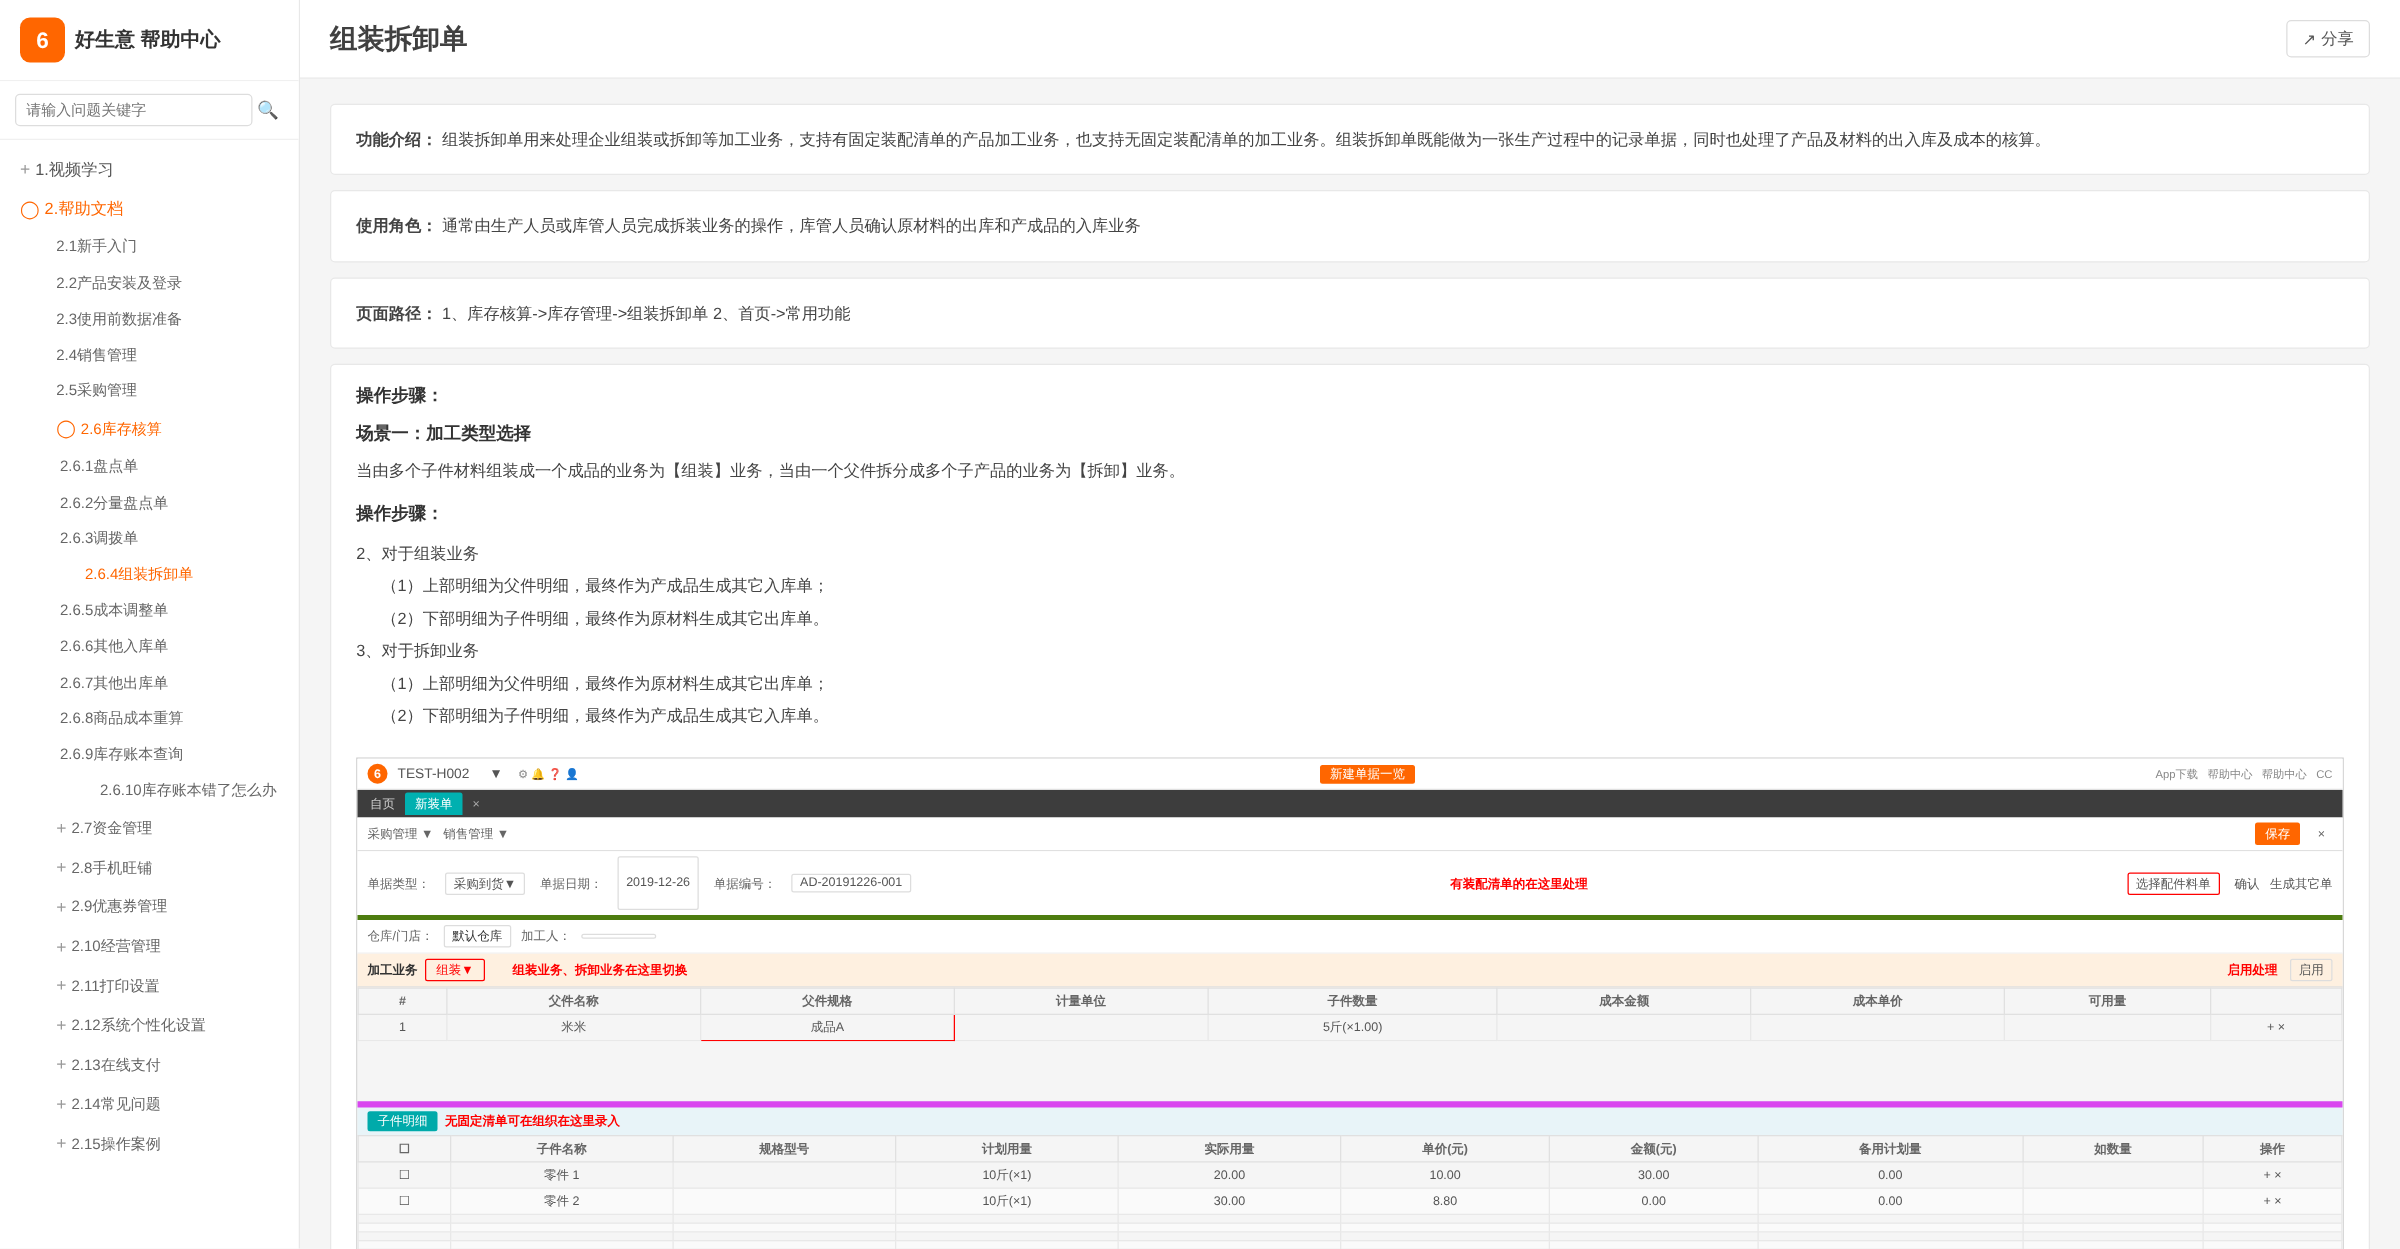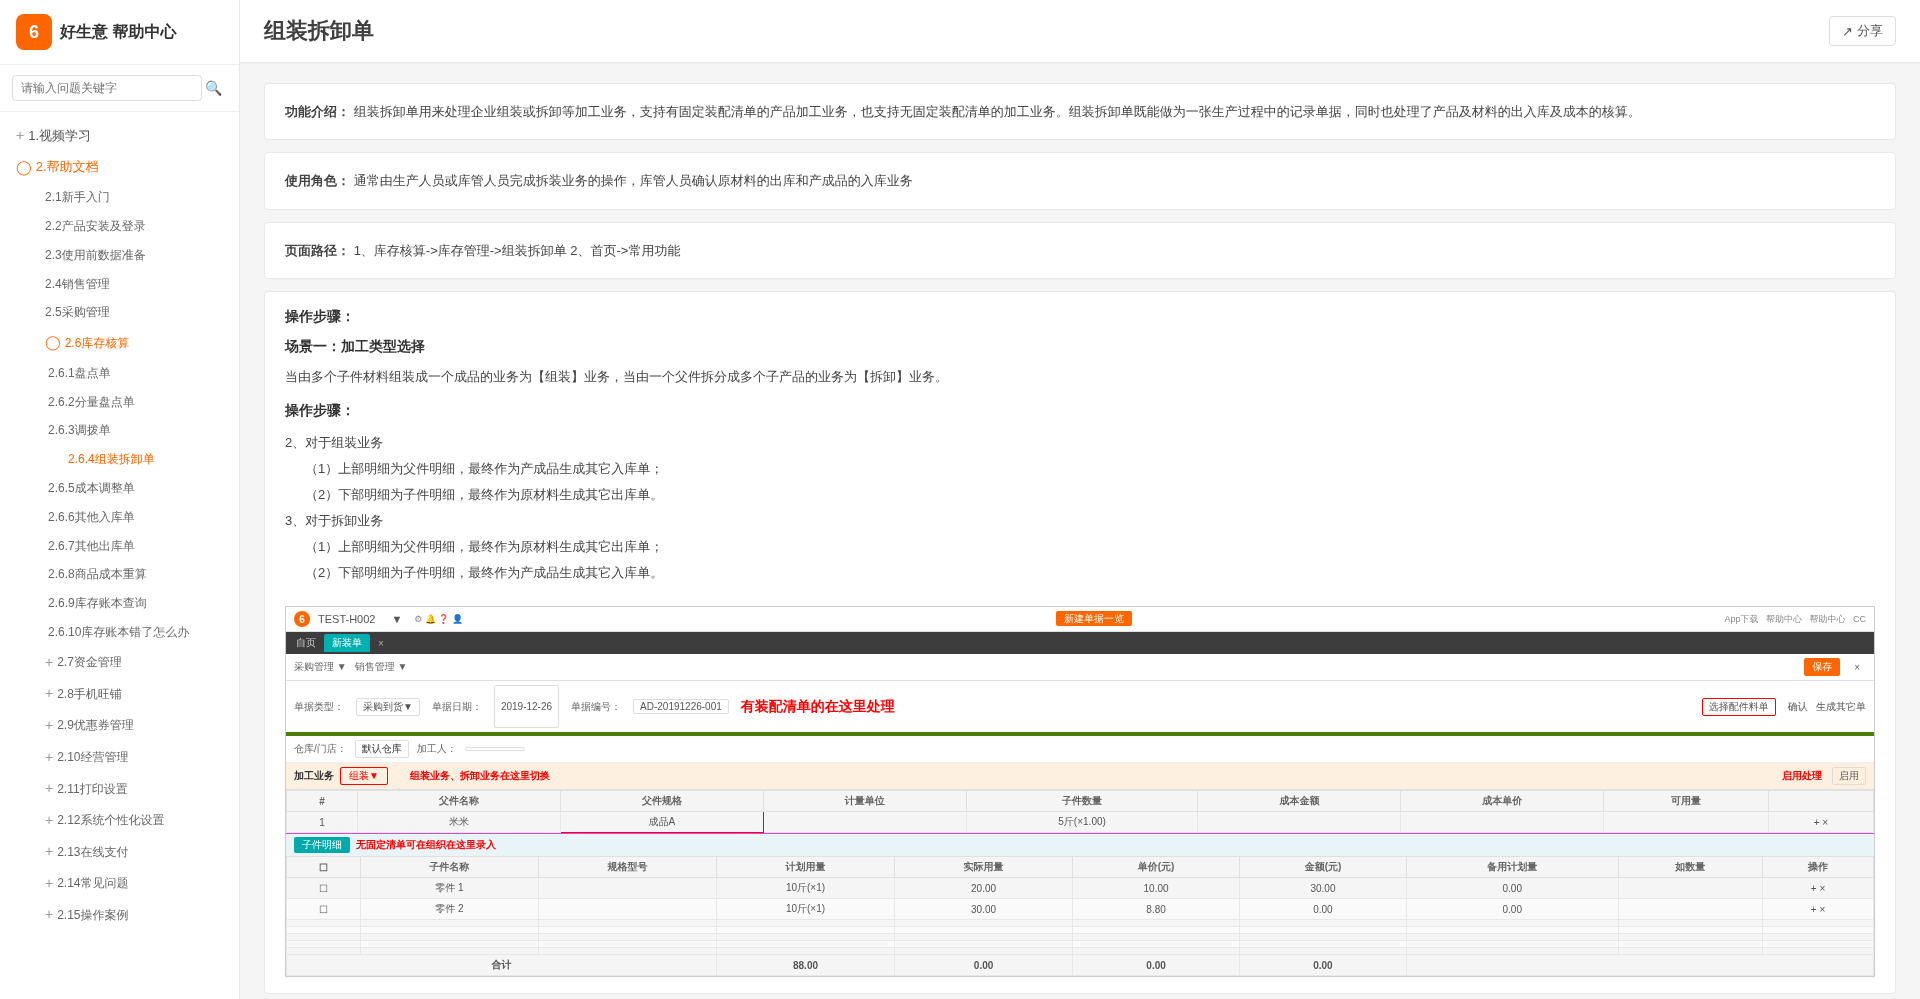--- a/index.html
+++ b/index.html
@@ -322,21 +322,21 @@
     </div>
     <div class="nav-item sub" style="padding-left: 48px;">
       <span>2.6.7其他出库单</span>
     </div>
     <div class="nav-item sub" style="padding-left: 48px;">
       <span>2.6.8商品成本重算</span>
     </div>
     <div class="nav-item sub" style="padding-left: 48px;">
       <span>2.6.9库存账本查询</span>
     </div>
-    <div class="nav-item sub" style="padding-left: 48px;">
+    <div class="nav-item sub" style="padding-left: 48px; margin-left: 32px;">
       <span>2.6.10库存账本错了怎么办</span>
     </div>
 
     <div class="nav-item sub">
       <span class="prefix plus">+</span>
       <span>2.7资金管理</span>
     </div>
     <div class="nav-item sub">
       <span class="prefix plus">+</span>
       <span>2.8手机旺铺</span>
@@ -456,21 +456,21 @@
             <span style="font-size:10px; color:#666; padding:2px 6px;">×</span>
           </div>
 
           <div style="background:#fff; padding:4px 8px; display:flex; align-items:center; gap:12px; border-bottom:4px solid #4d7c0f;">
             <span style="font-size:10px; color:#666;">单据类型：</span>
             <span style="border:1px solid #ddd; border-radius:2px; padding:1px 6px; font-size:10px; color:#555;">采购到货▼</span>
             <span style="font-size:10px; color:#666;">单据日期：</span>
             <span style="border:1px solid #ddd; border-radius:2px; padding:15px 6px; font-size:10px; color:#555;">2019-12-26</span>
             <span style="font-size:10px; color:#666;">单据编号：</span>
             <span style="border:1px solid #ddd; border-radius:2px; padding:1px 6px; font-size:10px; color:#555;">AD-20191226-001</span>
-            <span style="flex:1; text-align:left; color:red; font-size:14px; font-weight:bold;">有装配清单的在这里处理</span>
+            <span style="flex:1; text-align:center; color:red; font-size:10px; font-weight:bold;">有装配清单的在这里处理</span>
             <span style="border:1px solid red; border-radius:2px; padding:1px 6px; font-size:10px; color:#555;">选择配件料单</span>
             <span style="font-size:10px; color:#555;">确认 &nbsp; 生成其它单</span>
           </div>
 
           <div style="background:#fff; padding:4px 8px; display:flex; align-items:center; gap:8px; border-bottom:1px solid #f0f0f0;">
             <span style="font-size:10px; color:#666;">仓库/门店：</span>
             <span style="border:1px solid #ddd; padding:1px 6px; font-size:10px; border-radius:2px;">默认仓库</span>
             <span style="font-size:10px; color:#666;">加工人：</span>
             <span style="border:1px solid #ddd; padding:1px 6px; font-size:10px; border-radius:2px; width:60px;"></span>
           </div>
@@ -508,21 +508,21 @@
                   <td>5斤(×1.00)</td>
                   <td></td>
                   <td></td>
                   <td></td>
                   <td>+ ×</td>
                 </tr>
               </tbody>
             </table>
           </div>
 
-          <div style="background:#e8f4f8; padding:3px 8px; font-size:10px; display:flex; align-items:center; gap:6px; border-top:1px solid #d946ef;">
+          <div style="background:#e8f4f8; padding:3px 8px; font-size:10px; display:flex; align-items:center; gap:6px; border-top:5px solid #d946ef;margin-top:48px;">
             <span style="background:#00aaaa; color:#fff; padding:1px 8px; border-radius:2px;">子件明细</span>
             <span style="color:red; font-weight:bold; font-size:10px;">无固定清单可在组织在这里录入</span>
           </div>
 
           <div style="overflow-x:auto;">
             <table class="mock-table">
               <thead>
                 <tr>
                   <th>☐</th>
                   <th>子件名称</th>

